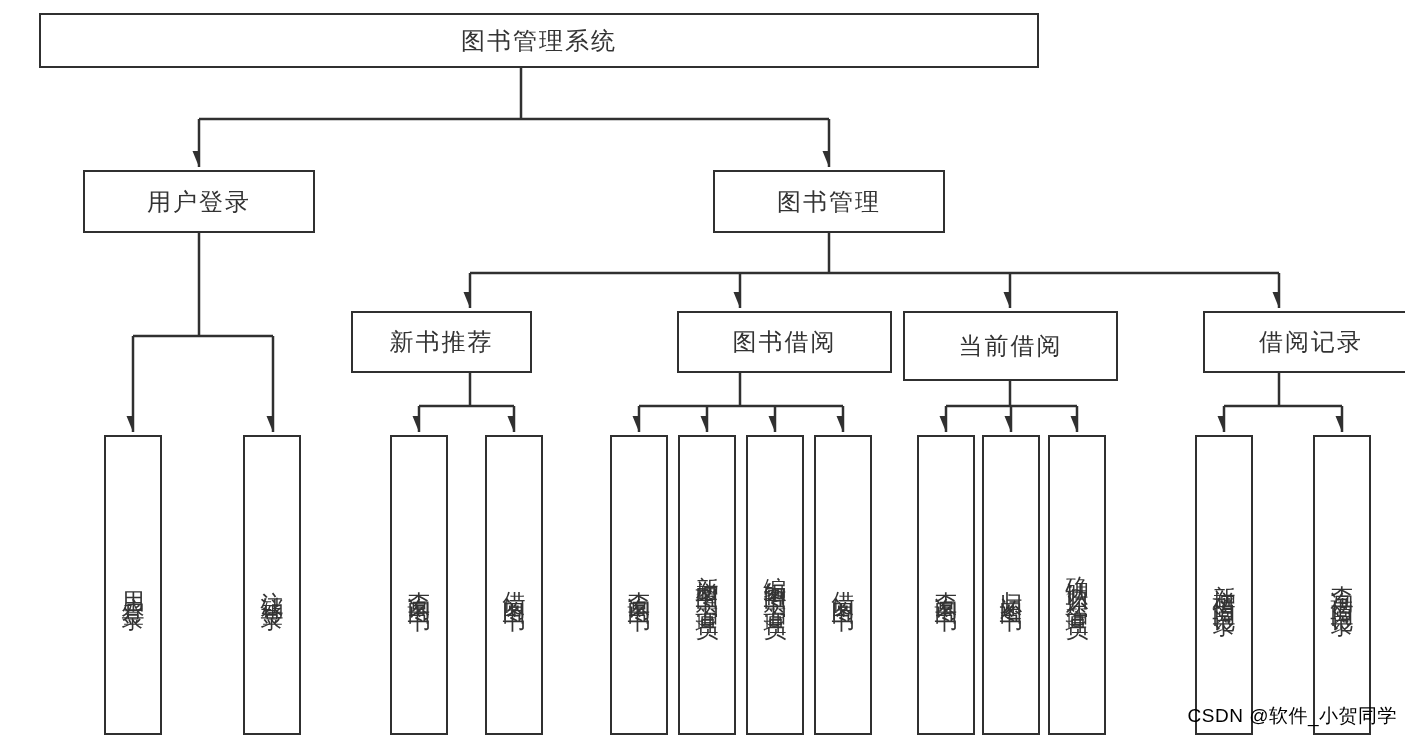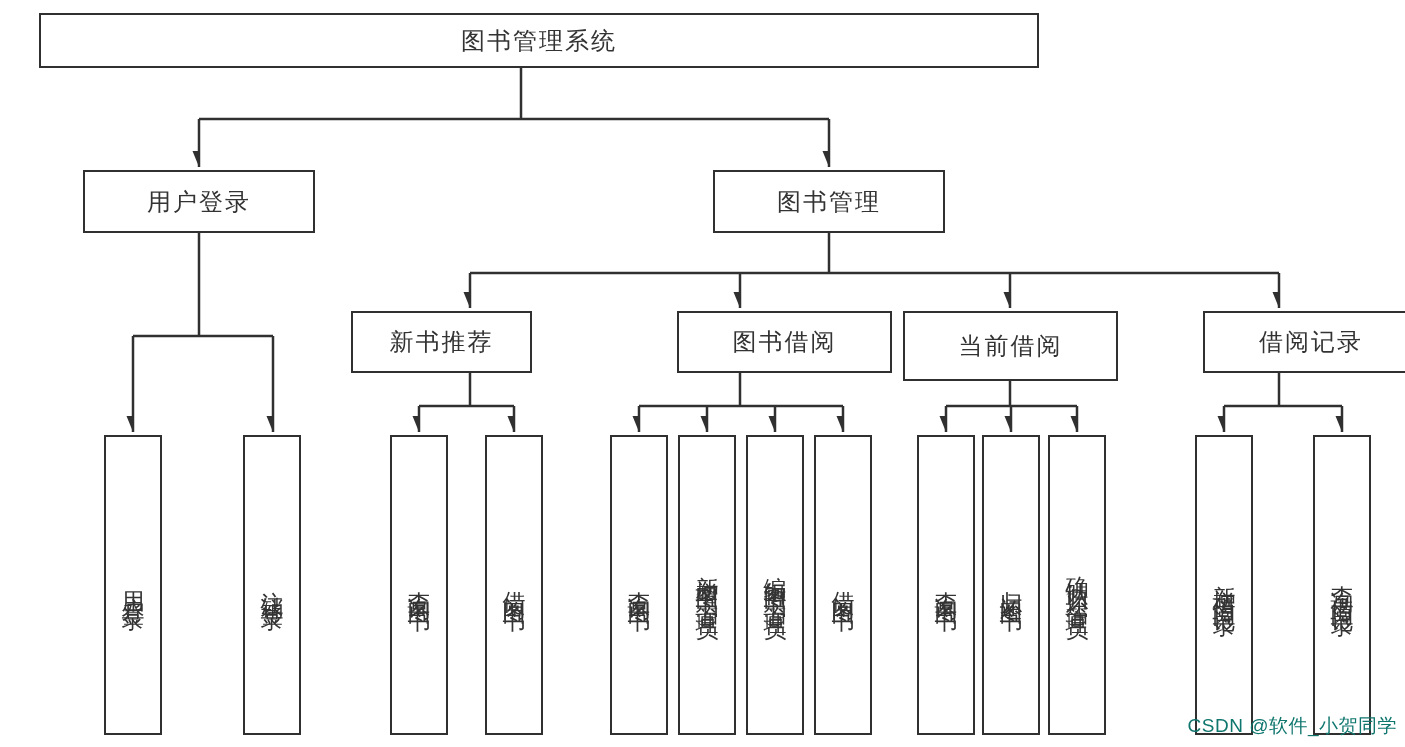--- a/index.html
+++ b/index.html
@@ -65,22 +65,22 @@
   .l-bb-borrow   { left: 814px; }
   .l-cb-query    { left: 917px; }
   .l-cb-return   { left: 982px; }
   .l-cb-confirm  { left: 1048px; }
   .l-br-add      { left: 1195px; }
   .l-br-query    { left: 1313px; }
 
   .watermark {
     position: absolute;
     right: 8px;
-    bottom: 8px;
-    color: #0f766e;
+    bottom: 18px;
+    color: #000000;
     font-size: 19px;
     z-index: 5;
     letter-spacing: 0.5px;
     margin-top: 24px;
   }
 </style>
 </head>
 <body>
 
 <div class="stage">

